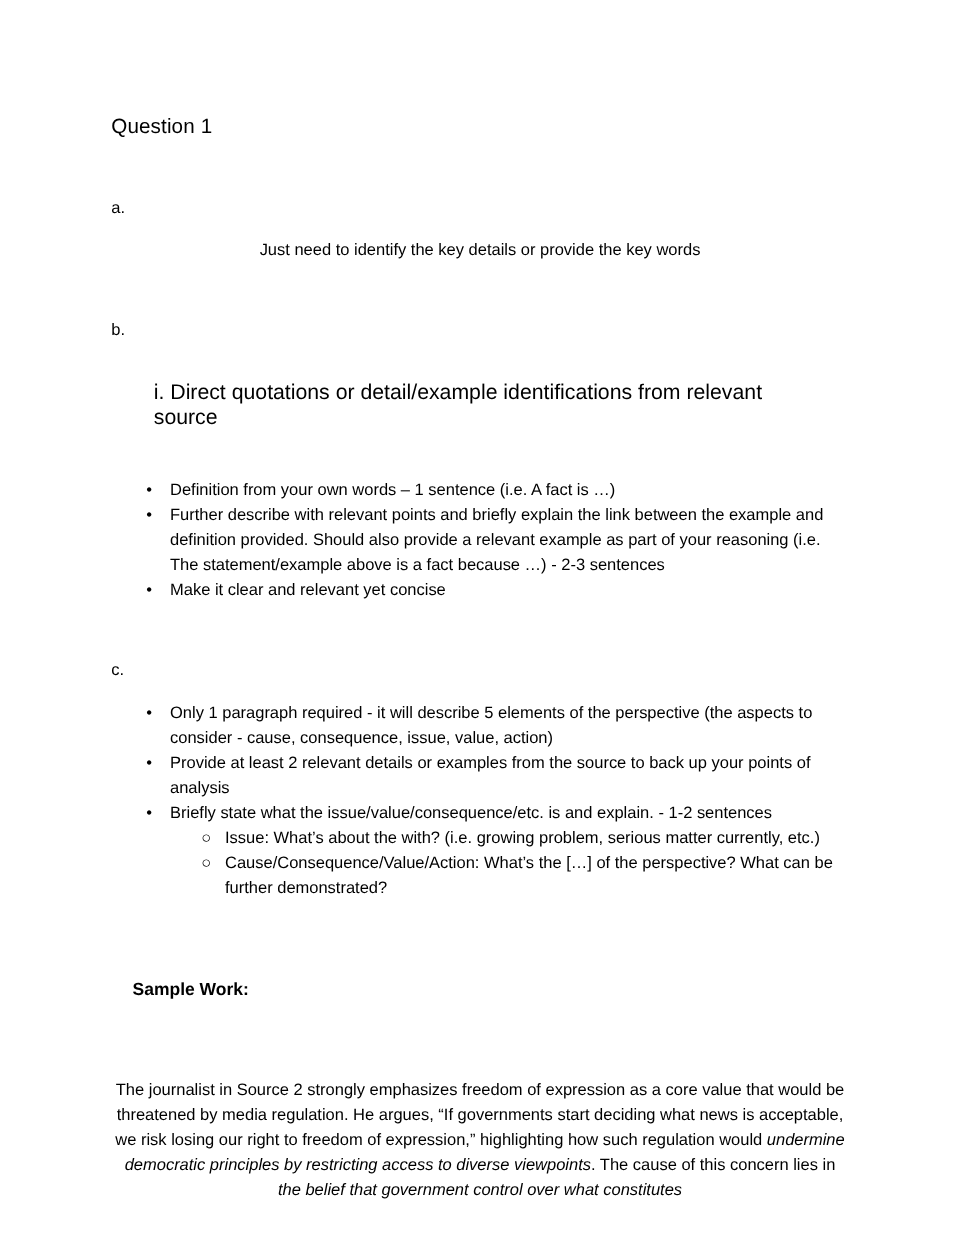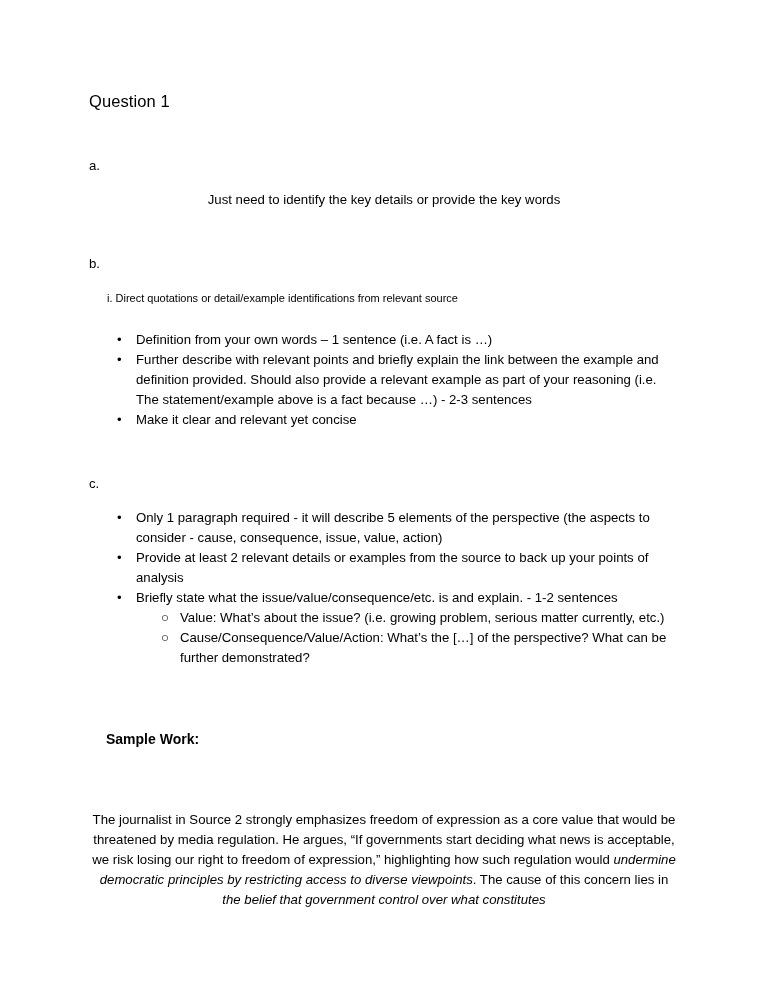--- a/index.html
+++ b/index.html
@@ -54,23 +54,23 @@
 
   
   .list-label {
     font-size: 13.2px;
     line-height: 20px;
     margin: 0;
   }
 
   
   .roman-item {
-    font-size: 11px;
-    line-height: 20px;
-    margin: 0;
+    font-size: 17px;
+    line-height: 20px;
+    margin: 16px;
     padding-left: 18px;
   }
 
   
   ul.bullets {
     list-style: none;
     margin: 0;
     padding: 0;
   }
   ul.bullets > li {
@@ -175,21 +175,21 @@
         <span>Provide at least 2 relevant details or examples from the source to back up your points of analysis</span>
       </li>
       <li>
         <span class="bullet-glyph">•</span>
         <span>Briefly state what the issue/value/consequence/etc. is and explain. - 1-2 sentences</span>
       </li>
     </ul>
     <ul class="subbullets">
       <li>
         <span class="bullet-glyph-hollow">○</span>
-        <span>Value: What’s about the issue? (i.e. growing problem, serious matter currently, etc.)</span>
+        <span>Issue: What’s about the with? (i.e. growing problem, serious matter currently, etc.)</span>
       </li>
       <li>
         <span class="bullet-glyph-hollow">○</span>
         <span>Cause/Consequence/Value/Action: What’s the […] of the perspective? What can be further demonstrated?</span>
       </li>
     </ul>
   </div>
 
   <div class="spacer-lg"></div>
 

